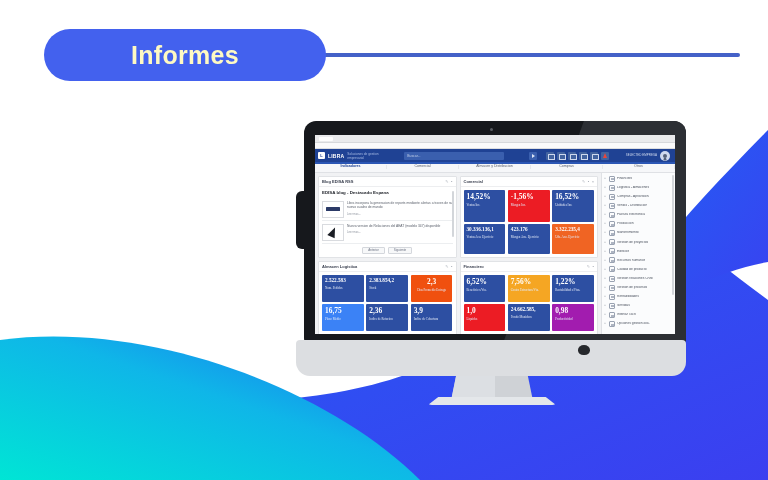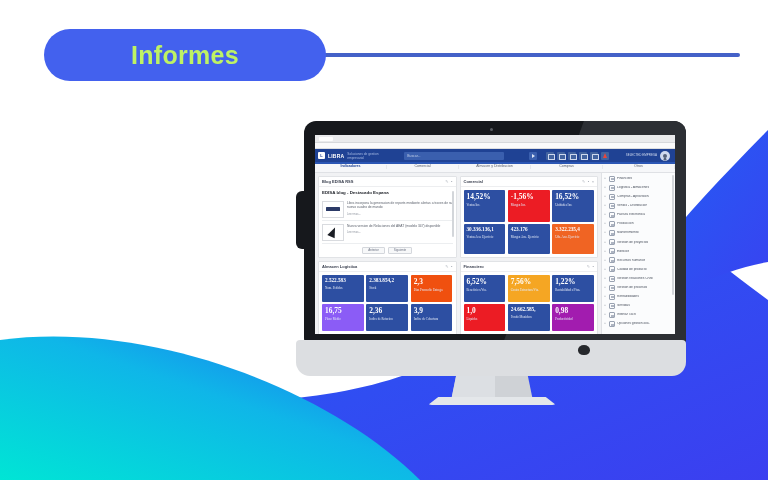--- a/index.html
+++ b/index.html
@@ -17,21 +17,21 @@
   #rule {
     position:absolute; left:300px; top:53px; width:440px; height:4px;
     background:#4461c8; border-radius:2px;
   }
   #pill {
     position:absolute; left:44px; top:29px; width:282px; height:52px;
     background:#4361ee; border-radius:26px;
     display:flex; align-items:center; justify-content:center;
   }
   #pill-label {
-    color:#bef264; font-size:25px; font-weight:bold; letter-spacing:.3px;
+    color:#fef9c3; font-size:25px; font-weight:bold; letter-spacing:.3px;
   }
 
   
   #monitor { position:absolute; left:296px; top:121px; width:390px; height:260px; z-index:6; }
   #bezel {
     position:absolute; left:8px; top:0; width:382px; height:229px;
     background:#16181c; border-radius:12px;
   }
   #bezel-shade {
     position:absolute; left:8px; top:0; width:382px; height:229px;
@@ -406,25 +406,25 @@
             <div class="panel-body">
               <div class="kpi-grid" id="kpi-almacen">
                   <div class="kpi" style="background: rgb(45, 79, 162);">
                     <div class="kpi-val sm">2.522.583</div>
                     <div class="kpi-lbl">Num. Pedidos</div>
                   </div>
                   <div class="kpi" style="background: rgb(45, 79, 162);">
                     <div class="kpi-val sm">2.383.854,2</div>
                     <div class="kpi-lbl">Stock</div>
                   </div>
-                  <div class="kpi" style="background: rgb(240, 80, 15);">
+                  <div class="kpi" style="background: rgb(240, 80, 15); align-items: center;">
                     <div class="kpi-val">2,3</div>
                     <div class="kpi-lbl">Dias Promedio Entrega</div>
                   </div>
-                  <div class="kpi" style="background: #8b5cf6;">
+                  <div class="kpi" style="background: #3b82f6;">
                     <div class="kpi-val">16,75</div>
                     <div class="kpi-lbl">Plazo Medio</div>
                   </div>
                   <div class="kpi" style="background: rgb(45, 79, 162);">
                     <div class="kpi-val">2,36</div>
                     <div class="kpi-lbl">Indice de Rotacion</div>
                   </div>
                   <div class="kpi" style="background: rgb(45, 79, 162);">
                     <div class="kpi-val">3,9</div>
                     <div class="kpi-lbl">Indice de Cobertura</div>

